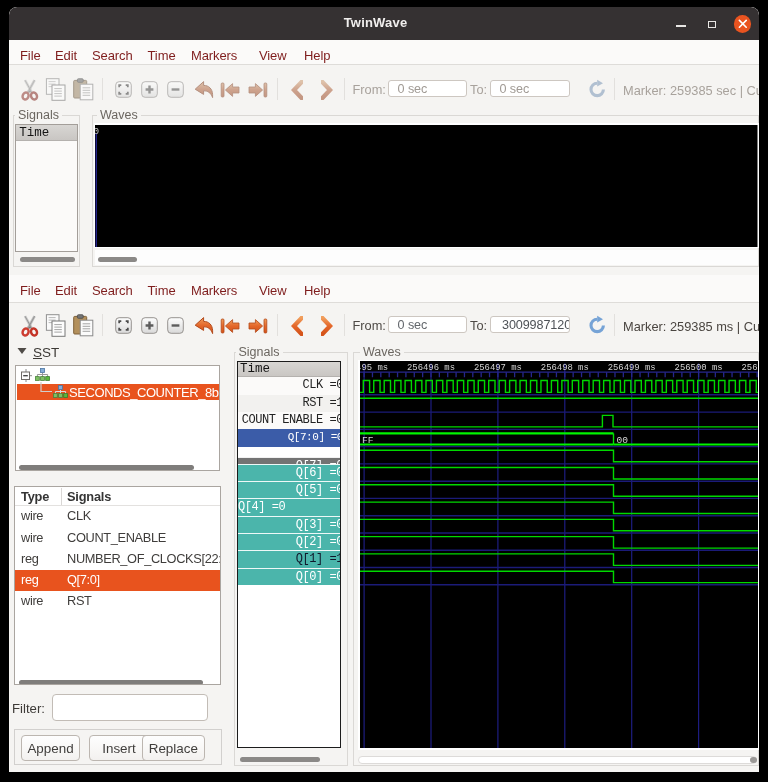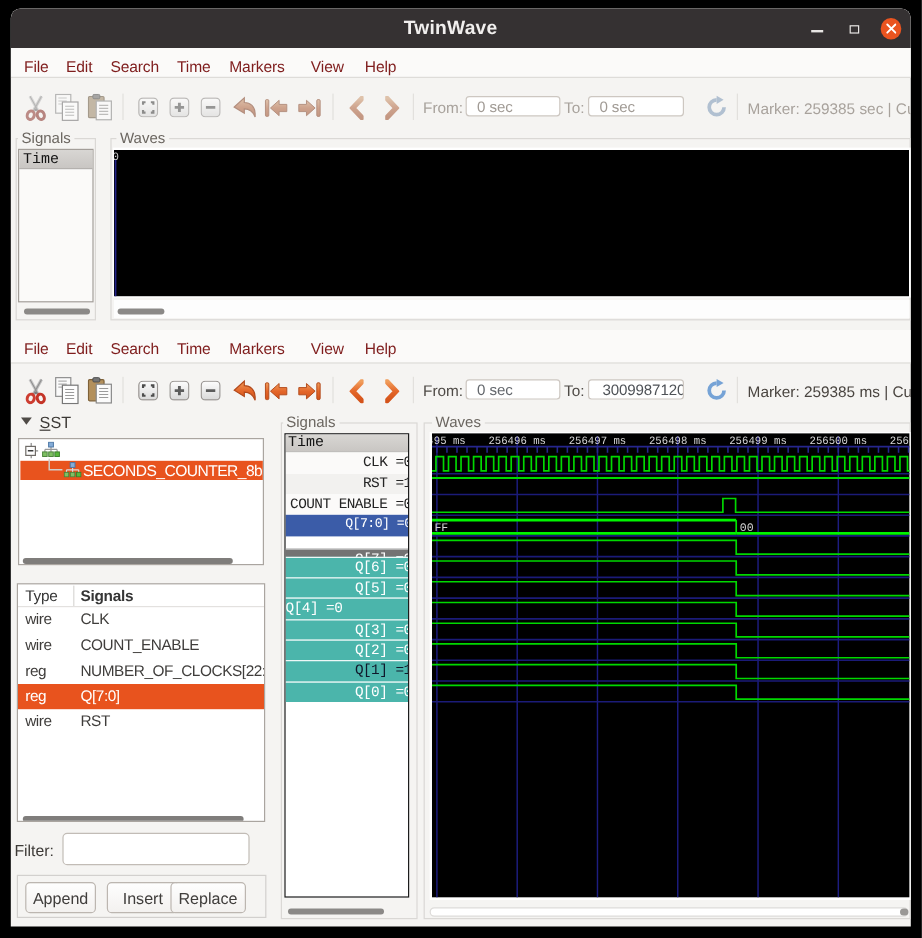--- a/index.html
+++ b/index.html
@@ -1,20 +1,20 @@
 <!DOCTYPE html>
 <html><head><meta charset="utf-8">
 <style>
 html,body{margin:0;padding:0;background:#000;width:768px;height:782px;overflow:hidden}
 *{box-sizing:border-box}
 body{font-family:"Liberation Sans",sans-serif}
 .win{position:absolute;left:9px;top:7px;width:750px;height:765px;background:#f5f4f2;border-radius:8px 8px 0 0;overflow:hidden}
 .abs{position:absolute}
 .titlebar{position:absolute;left:0;top:0;width:750px;height:33px;background:#353132;border-radius:8px 8px 0 0}
-.title{position:absolute;left:0;top:8px;width:733px;text-align:center;color:#f1efee;font-size:16px;font-weight:bold;letter-spacing:.2px}
+.title{position:absolute;left:0;top:8px;width:733px;text-align:center;color:#f1efee;font-size:13px;font-weight:bold;letter-spacing:.2px}
 .menu{position:absolute;font-size:13px;color:#7f1d1d;letter-spacing:-0.1px}
 .menubar{position:absolute;left:0;width:750px;background:#fbfaf9}
 .mbsep{position:absolute;left:0;width:750px;height:1px;background:#dedcd9}
 .tbsep{position:absolute;width:1px;background:#e2e0dd}
 .entry{position:absolute;background:#fff;border:1px solid #cdc7c1;border-radius:3px;font-size:12.6px;overflow:hidden;white-space:nowrap}
 .entry span{position:absolute;left:9px;top:1px;letter-spacing:-0.1px}
 .lbl{position:absolute;font-size:12.8px;color:#4e4a46}
 .lbl1{position:absolute;font-size:12.8px;color:#a8a29c}
 .frame{position:absolute;border:1px solid #dad8d5}
 .flabel{position:absolute;font-size:12.5px;color:#6b6660;background:#f5f4f2;padding:0 3px;line-height:12px}
@@ -350,21 +350,21 @@
         <rect x="0.5" y="8.6" width="3.8" height="3.8" fill="#7ebf63" stroke="#49843a" stroke-width="0.8"></rect>
         <rect x="5.6" y="8.6" width="3.8" height="3.8" fill="#7ebf63" stroke="#49843a" stroke-width="0.8"></rect>
         <rect x="10.7" y="8.6" width="3.8" height="3.8" fill="#58b73c" stroke="#3a7e2c" stroke-width="0.8"></rect>
       </svg>
       <div class="abs trow" style="left:53px;top:18.8px;width:153px;font-size:13px;color:#fff;letter-spacing:-0.45px">SECONDS_COUNTER_8bi</div>
       <div class="thumb" style="left:3px;top:99.5px;width:175px;height:4.5px;background:#7f7d7b"></div>
     </div>
     <div class="tree" style="left:5px;top:479px;width:206.5px;height:199px;overflow:hidden">
       <div class="abs" style="left:0;top:0;width:100%;height:18.6px;border-bottom:1px solid #e3e1df"></div>
       <div class="abs" style="left:45.5px;top:1px;width:1px;height:17px;background:#d9d7d5"></div>
-      <div class="abs" style="left:6px;top:1.5px;font-size:12.8px;font-weight:normal;color:#353535;letter-spacing:-0.2px">Type</div>
+      <div class="abs" style="left:6px;top:1.5px;font-size:12.8px;font-weight:bold;color:#353535;letter-spacing:-0.2px">Type</div>
       <div class="abs" style="left:52px;top:1.5px;font-size:12.8px;font-weight:bold;color:#353535;letter-spacing:-0.2px">Signals</div>
       <div class="abs" style="left:6px;top:21.2px;font-size:12.8px;letter-spacing:-0.35px;color:#3f3d3b">wire</div>
       <div class="abs trow" style="left:52px;top:21.2px;width:153px;font-size:12.8px;letter-spacing:-0.35px;color:#3f3d3b">CLK</div>
       <div class="abs" style="left:6px;top:42.5px;font-size:12.8px;letter-spacing:-0.35px;color:#3f3d3b">wire</div>
       <div class="abs trow" style="left:52px;top:42.5px;width:153px;font-size:12.8px;letter-spacing:-0.35px;color:#3f3d3b">COUNT_ENABLE</div>
       <div class="abs" style="left:6px;top:63.8px;font-size:12.8px;letter-spacing:-0.35px;color:#3f3d3b">reg</div>
       <div class="abs trow" style="left:52px;top:63.8px;width:153px;font-size:12.8px;letter-spacing:-0.35px;color:#3f3d3b">NUMBER_OF_CLOCKS[22:0]</div>
       <div class="abs" style="left:0;top:82.5px;width:100%;height:21.3px;background:#e8531e"></div>
       <div class="abs" style="left:6px;top:85.1px;font-size:12.8px;letter-spacing:-0.35px;color:#fff">reg</div>
       <div class="abs trow" style="left:52px;top:85.1px;width:153px;font-size:12.8px;letter-spacing:-0.35px;color:#fff">Q[7:0]</div>

